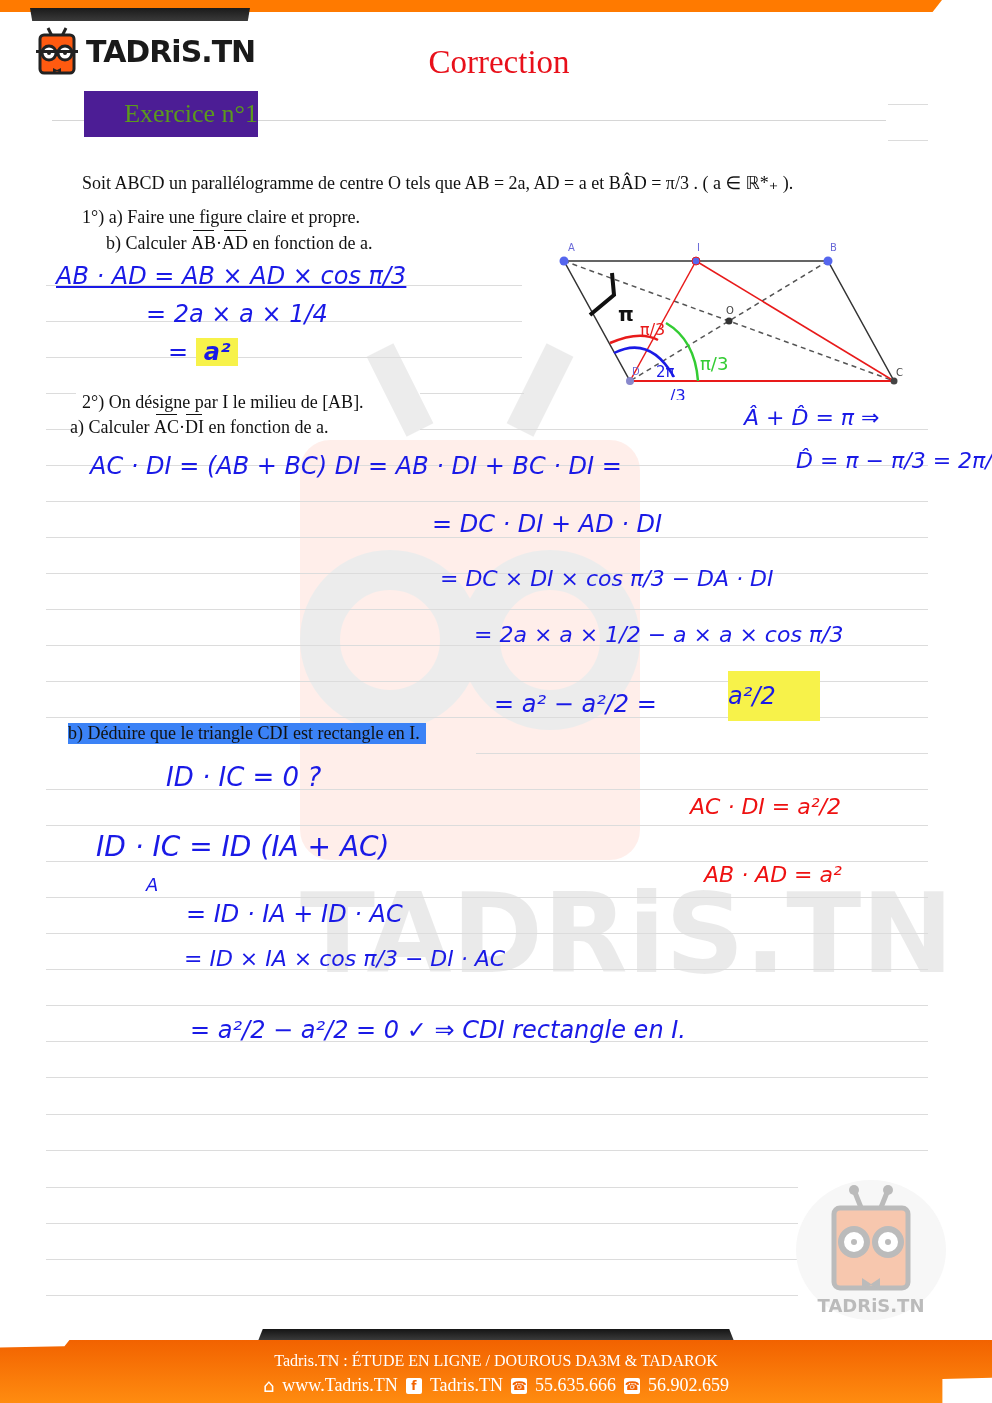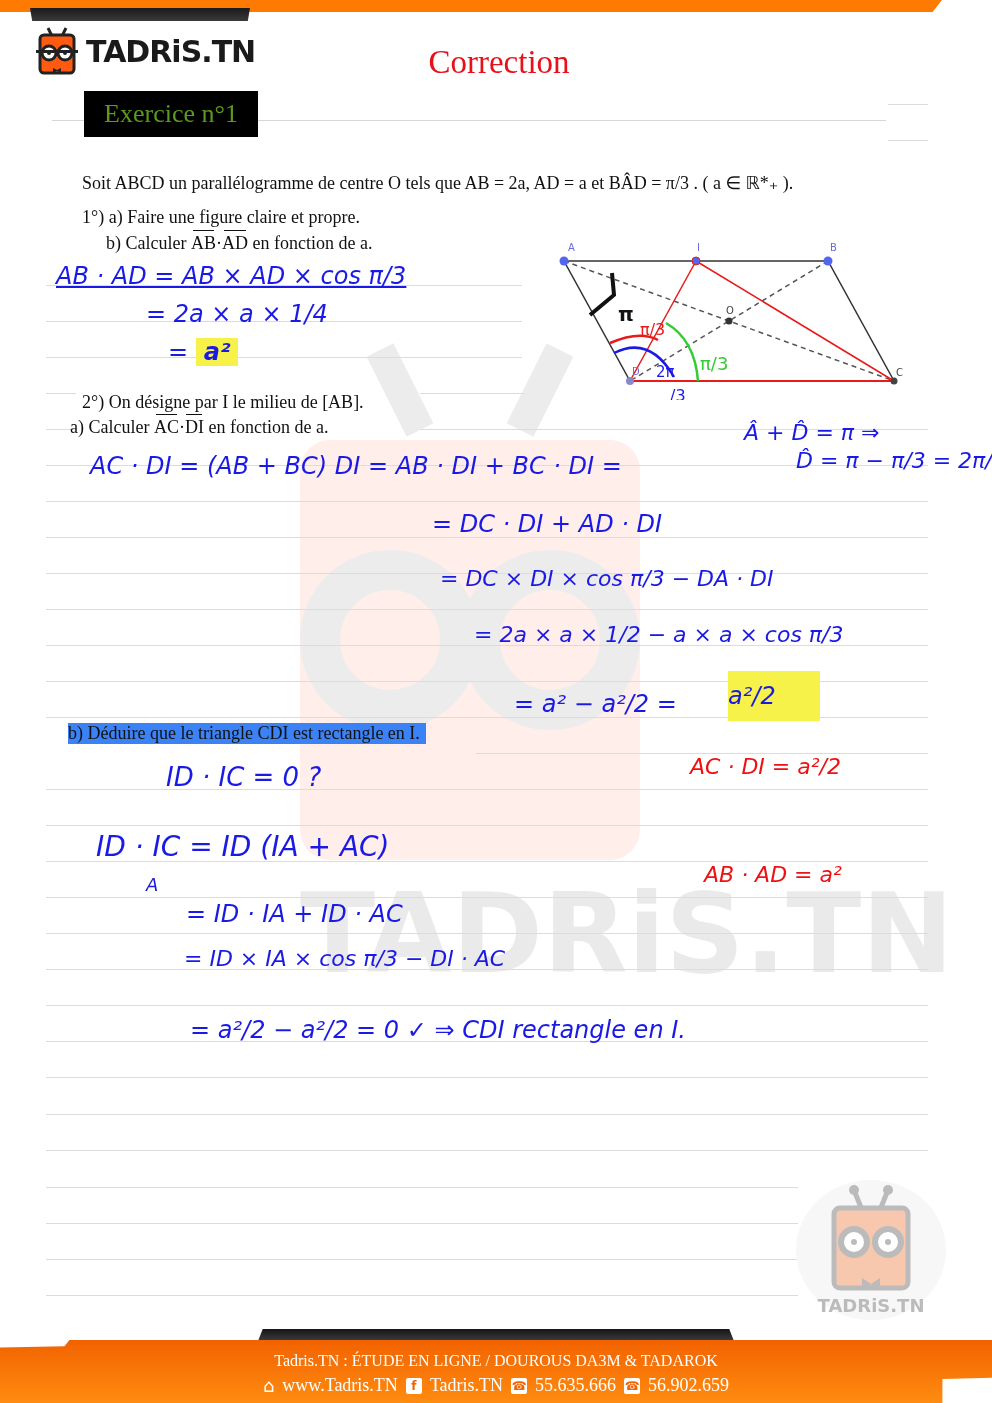--- a/index.html
+++ b/index.html
@@ -3,21 +3,21 @@
 <meta charset="utf-8">
 <style>
   html,body{margin:0;padding:0;}
   body{width:992px;height:1403px;position:relative;overflow:hidden;background:#fff;font-family:"Liberation Serif",serif;}
   .abs{position:absolute;}
   .topbar{left:0;top:0;width:942px;height:12px;background:#ff7a00;clip-path:polygon(0 0,100% 0,99% 100%,0 100%);}
   .topdark{left:30px;top:8px;width:220px;height:13px;background:linear-gradient(#1a1a1a,#3a3a3a);clip-path:polygon(0 0,100% 0,99% 100%,1% 100%);}
   .logo{left:36px;top:26px;display:flex;align-items:center;gap:6px;}
   .logo-text{font-family:"DejaVu Sans",sans-serif;font-weight:bold;font-size:30px;color:#1a1a1a;letter-spacing:-1px;}
   .title{left:0;width:998px;top:44px;text-align:center;color:#e8101a;font-size:33px;}
-  .exo{left:84px;top:91px;width:174px;height:46px;background:#000000;color:#5b9a1c;font-size:26px;line-height:46px;text-align:center;}
+  .exo{left:84px;top:91px;width:174px;height:46px;background:#4c1d95;color:#5b9a1c;font-size:26px;line-height:46px;text-align:right;}
   .hr-top{left:52px;top:120px;width:834px;height:1px;background:#d6d6d6;}
   .rule{position:absolute;height:1px;background:#dcdcdc;}
   .ptext{font-size:18px;color:#111;white-space:nowrap;}
   .hw{font-family:"DejaVu Sans",sans-serif;white-space:nowrap;font-style:italic;}
   .blue{color:#1a1ae6;}
   .red{color:#ee1111;}
   .hl{background:#f7f24a;}
   .vec{position:relative;display:inline-block;}
   .vec::before{content:"";position:absolute;left:8%;right:8%;top:-3px;height:1px;background:currentColor;}
   .footer-bg{left:0;top:1340px;width:992px;height:63px;background:linear-gradient(#f26200,#ff8c10);clip-path:polygon(7% 0,100% 0,100% 60%,95% 62%,95% 100%,0 100%,0 12%,6.5% 10%);}
@@ -140,40 +140,40 @@
   <circle cx="354" cy="146" r="3.5" fill="#444"></circle>
   <circle cx="189" cy="86" r="3.5" fill="#333"></circle>
   <text x="28" y="16" font-size="10" font-family="DejaVu Sans, sans-serif" fill="#6a6ad8">A</text>
   <text x="157" y="16" font-size="10" font-family="DejaVu Sans, sans-serif" fill="#6a6ad8">I</text>
   <text x="290" y="16" font-size="10" font-family="DejaVu Sans, sans-serif" fill="#6a6ad8">B</text>
   <text x="186" y="79" font-size="10" font-family="DejaVu Sans, sans-serif" fill="#444">O</text>
   <text x="356" y="141" font-size="10" font-family="DejaVu Sans, sans-serif" fill="#444">C</text>
   <text x="92" y="140" font-size="10" font-family="DejaVu Sans, sans-serif" fill="#6a6ad8">D</text>
 </svg>
 
-<div class="abs hw blue" style="left:744px;top:420px;font-size:22px;">Â + D̂ = π ⇒</div>
+<div class="abs hw blue" style="left:744px;top:405px;font-size:22px;">Â + D̂ = π ⇒</div>
 <div class="abs hw blue" style="left:796px;top:448px;font-size:22px;">D̂ = π − π/3 = 2π/3</div>
 
 <div class="abs hw blue" style="left:90px;top:452px;font-size:24px;">AC · DI = (AB + BC) DI = AB · DI + BC · DI =</div>
 <div class="abs hw blue" style="left:432px;top:510px;font-size:24px;">= DC · DI + AD · DI</div>
 <div class="abs hw blue" style="left:440px;top:566px;font-size:22px;">= DC × DI × cos π/3 − DA · DI</div>
 <div class="abs hw blue" style="left:474px;top:622px;font-size:22px;">= 2a × a × 1/2 − a × a × cos π/3</div>
-<div class="abs hw blue" style="left:514px;top:690px;font-size:24px;">= a² − a²/2 =</div>
+<div class="abs hw blue" style="left:494px;top:690px;font-size:24px;">= a² − a²/2 =</div>
 <div class="abs hw blue hl" style="left:728px;top:671px;width:92px;height:50px;font-size:24px;line-height:50px;">a²/2</div>
 
 <div class="abs ptext" style="left:68px;top:723px;background:#3b82f6;padding-right:6px;">b)  Déduire que le triangle CDI est rectangle en I.</div>
 
 <div class="abs hw blue" style="left:166px;top:762px;font-size:26px;">ID · IC = 0 ?</div>
 <div class="abs hw blue" style="left:96px;top:830px;font-size:28px;">ID · IC = ID (IA + AC)</div>
 <div class="abs hw blue" style="left:146px;top:874px;font-size:18px;">A</div>
 <div class="abs hw blue" style="left:186px;top:900px;font-size:24px;">= ID · IA + ID · AC</div>
 <div class="abs hw blue" style="left:184px;top:946px;font-size:22px;">= ID × IA × cos π/3 − DI · AC</div>
 <div class="abs hw blue" style="left:190px;top:1016px;font-size:24px;">= a²/2 − a²/2 = 0 ✓ ⇒ CDI rectangle en I.</div>
 
-<div class="abs hw red" style="left:690px;top:754px;font-size:22px;">AC · DI = a²/2</div>
+<div class="abs hw red" style="left:690px;top:794px;font-size:22px;">AC · DI = a²/2</div>
 <div class="abs hw red" style="left:704px;top:862px;font-size:22px;">AB · AD = a²</div>
 
 <div class="abs" style="left:796px;top:1180px;width:150px;height:140px;border-radius:50%;background:#f7f7f7;">
   <svg width="150" height="140" viewBox="0 0 150 140">
     <line x1="66" y1="30" x2="58" y2="10" stroke="#bbb" stroke-width="5"></line>
     <line x1="84" y1="30" x2="92" y2="10" stroke="#bbb" stroke-width="5"></line>
     <circle cx="58" cy="10" r="5" fill="#bbb"></circle>
       <circle cx="92" cy="10" r="5" fill="#bbb"></circle>
     <rect x="38" y="28" width="74" height="80" rx="6" fill="#f7c7ae" stroke="#bbb" stroke-width="5"></rect>
     <circle cx="58" cy="62" r="13" fill="#fff" stroke="#bbb" stroke-width="6"></circle>

